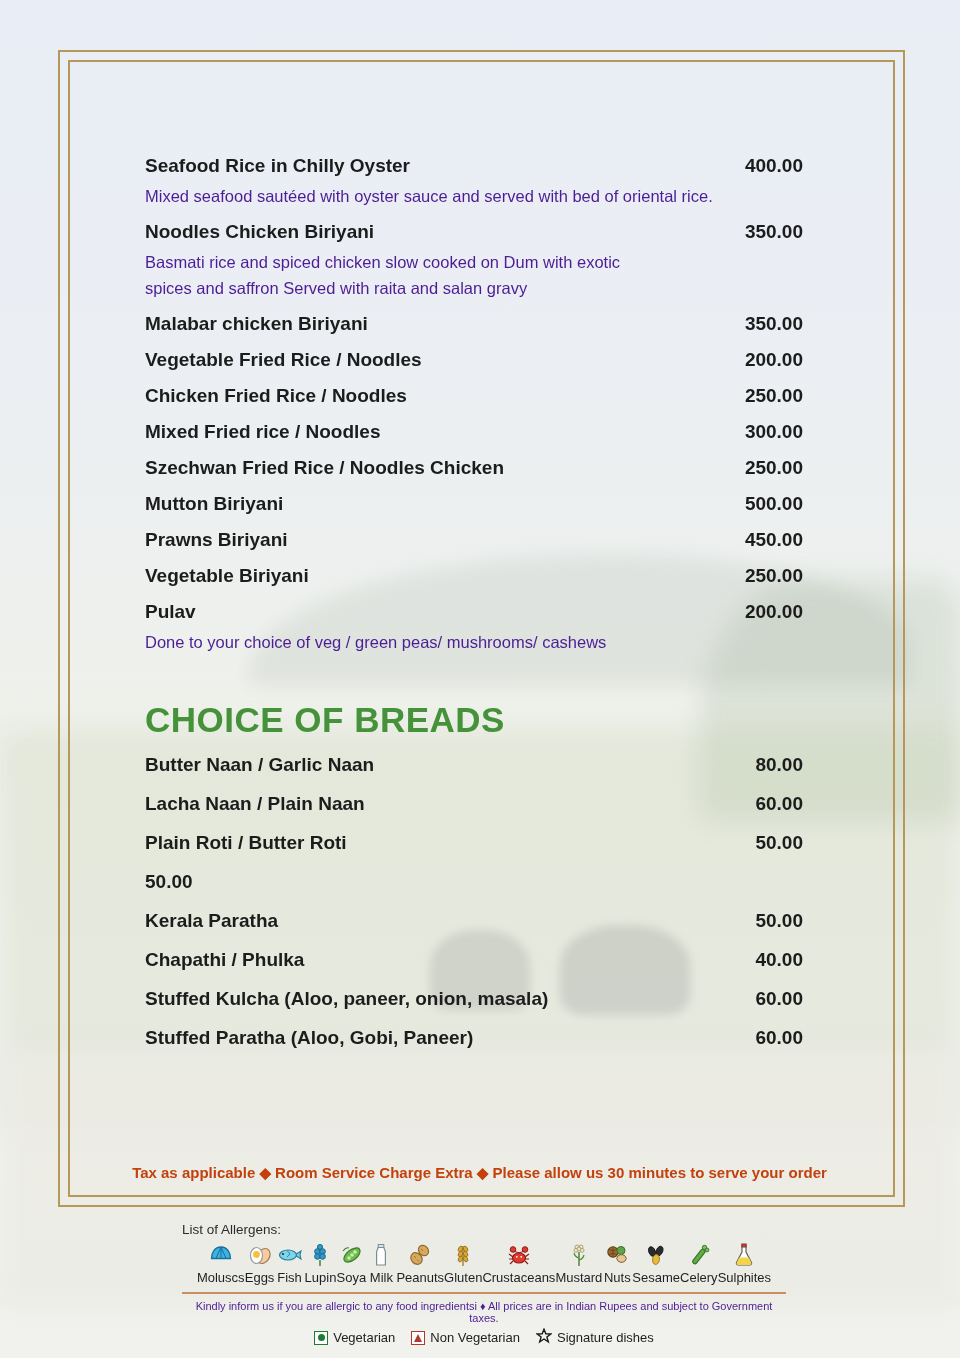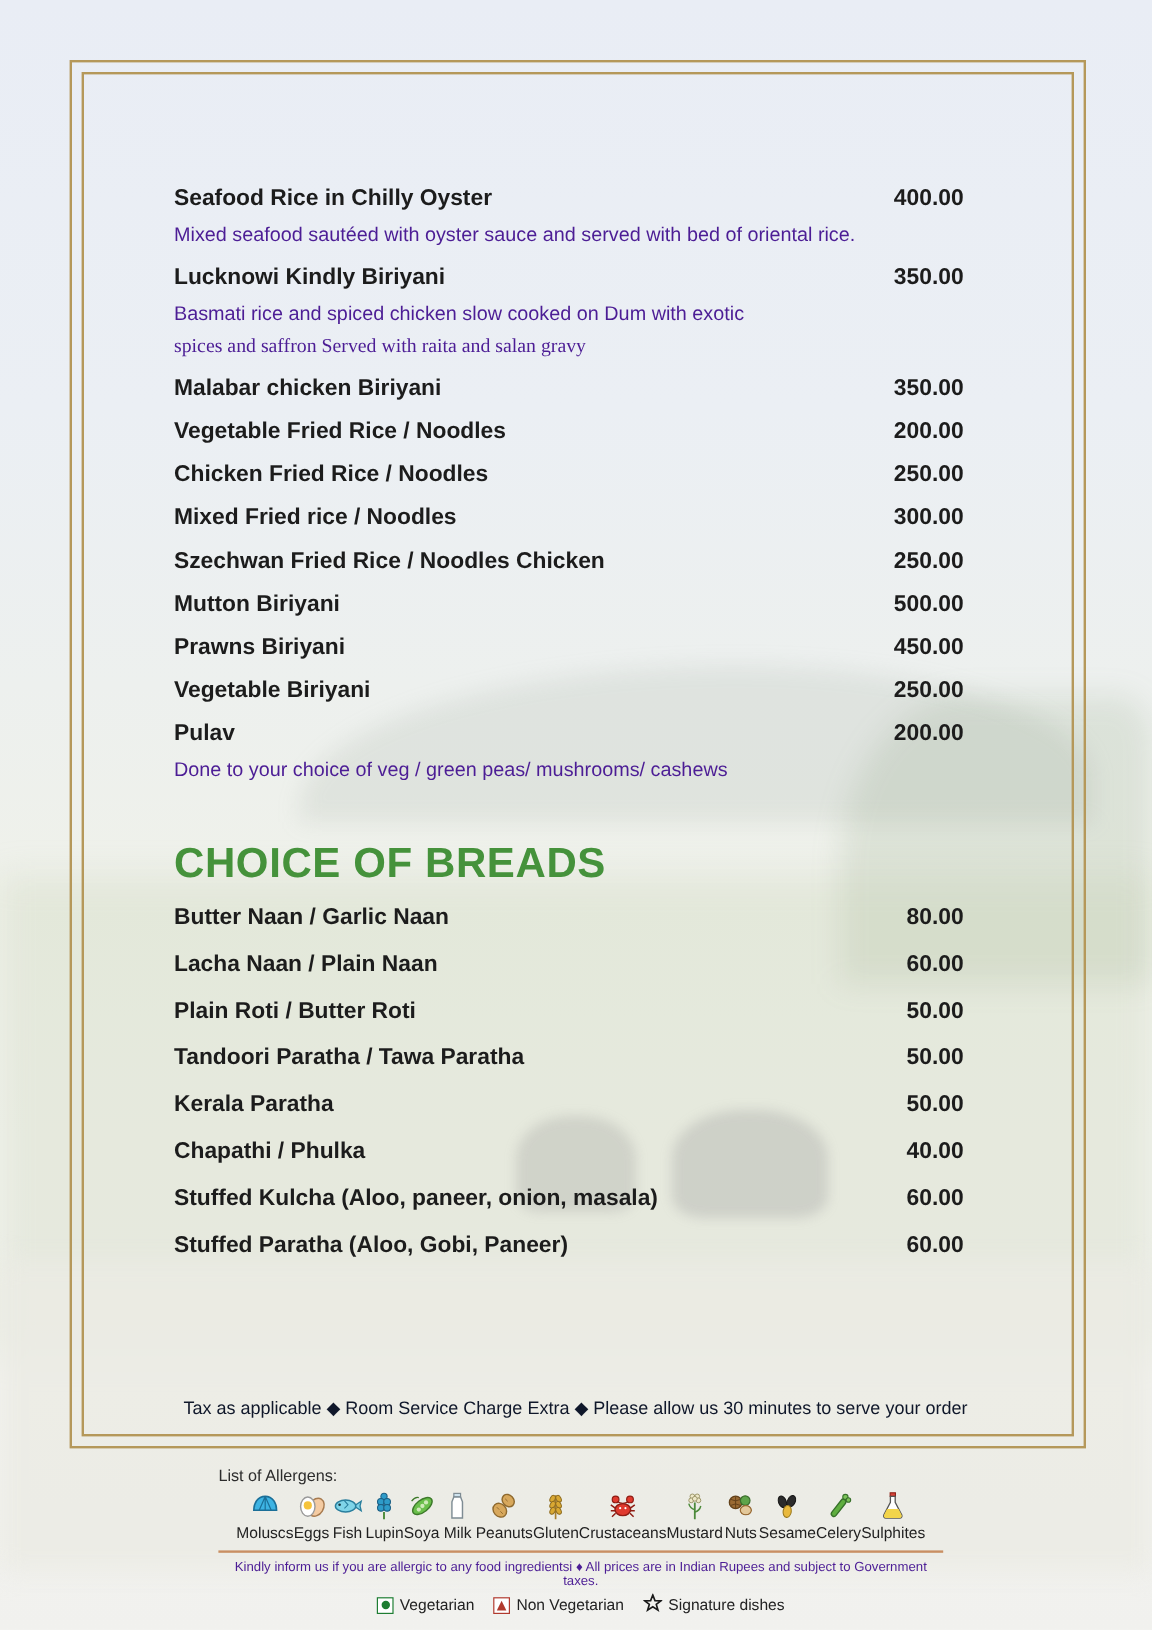--- a/index.html
+++ b/index.html
@@ -30,28 +30,28 @@
 
   
   .content{position:absolute;left:145px;top:142px;width:658px;color:#1d1d1d;}
   .section-title{margin:0;font-size:35px;line-height:40px;font-weight:bold;color:#45923b;letter-spacing:.5px;}
   .section-body{margin-bottom:0;}
   .mb{margin-bottom:12px;}
   .menu-row{display:flex;justify-content:space-between;align-items:baseline;
     margin-top:11px;font-size:19px;line-height:25px;font-weight:bold;color:#1c1c1c;}
   .menu-row .item-name{padding-right:20px;}
   .menu-desc{font-size:16.5px;line-height:24px;margin-top:6px;color:#4c1d95;font-weight:normal;max-width:600px;}
-  .menu-desc.tight{margin-top:2px;font-family:Liberation Serif, serif;}
+  .menu-desc.tight{margin-top:2px;}
   .breads{margin-top:46px;}
   .breads .menu-row{margin-top:14px;}
   .breads .menu-row.first{margin-top:6px;}
 
   
   .service-note{position:absolute;left:68px;top:1164px;width:823px;text-align:center;
-    font-size:15px;color:#0f172a;}
+    font-size:15px;color:#c2410c;font-weight:bold;}
 
   
   .allergen-strip{position:absolute;left:182px;top:1222px;width:604px;}
   .allergen-title{font-size:13.5px;color:#2c2c2c;margin-bottom:5px;}
   .allergen-row{display:flex;justify-content:center;align-items:flex-end;}
   .allergen-cell{display:flex;flex-direction:column;align-items:center;gap:2px;min-width:30px;}
   .allergen-cell svg{display:block;}
   .allergen-label{font-size:13px;color:#1f1f1f;white-space:nowrap;}
   .divider{border-top:2px solid #c98f63;margin-top:7px;}
   .bottom-note{text-align:center;font-size:11px;color:#4c1d95;margin-top:6px;}
@@ -81,21 +81,21 @@
 
 
   <div class="section-body">
     <div class="menu-row">
       <span class="item-name">Seafood Rice in Chilly Oyster</span>
       <span class="item-price">400.00</span>
     </div>
     <div class="menu-desc">Mixed seafood sautéed with oyster sauce and served with bed of oriental rice.</div>
 
     <div class="menu-row">
-      <span class="item-name">Lucknowi Kindly Biriyani</span>
+      <span class="item-name">Noodles Chicken Biriyani</span>
       <span class="item-price">350.00</span>
     </div>
     <div class="menu-desc">Basmati rice and spiced chicken slow cooked on Dum with exotic</div>
     <div class="menu-desc tight">spices and saffron Served with raita and salan gravy</div>
 
     <div class="menu-row">
       <span class="item-name">Malabar chicken Biriyani</span>
       <span class="item-price">350.00</span>
     </div>
     <div class="menu-row">
@@ -142,21 +142,20 @@
     </div>
     <div class="menu-row">
       <span class="item-name">Lacha Naan / Plain Naan</span>
       <span class="item-price">60.00</span>
     </div>
     <div class="menu-row">
       <span class="item-name">Plain Roti / Butter Roti</span>
       <span class="item-price">50.00</span>
     </div>
     <div class="menu-row">
-      <span class="item-name">Tandoori Paratha / Tawa Paratha</span>
       <span class="item-price">50.00</span>
     </div>
     <div class="menu-row">
       <span class="item-name">Kerala Paratha</span>
       <span class="item-price">50.00</span>
     </div>
     <div class="menu-row">
       <span class="item-name">Chapathi / Phulka</span>
       <span class="item-price">40.00</span>
     </div>

